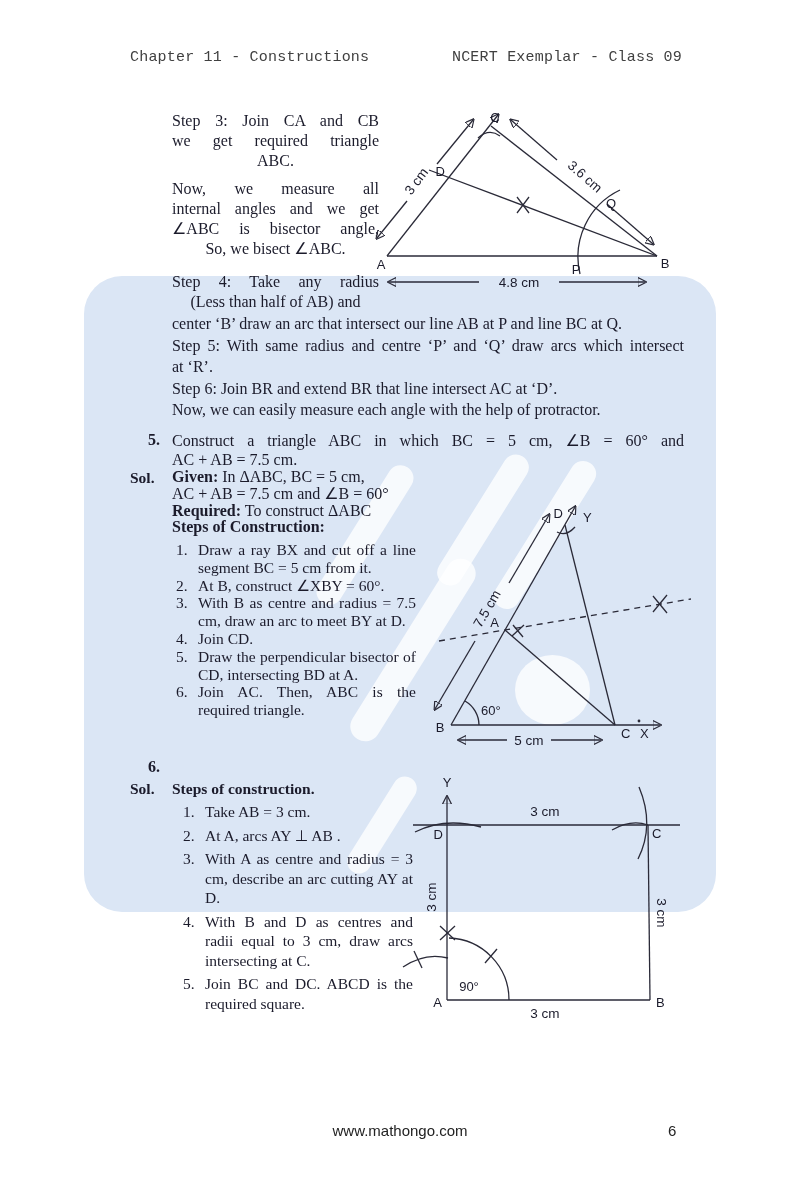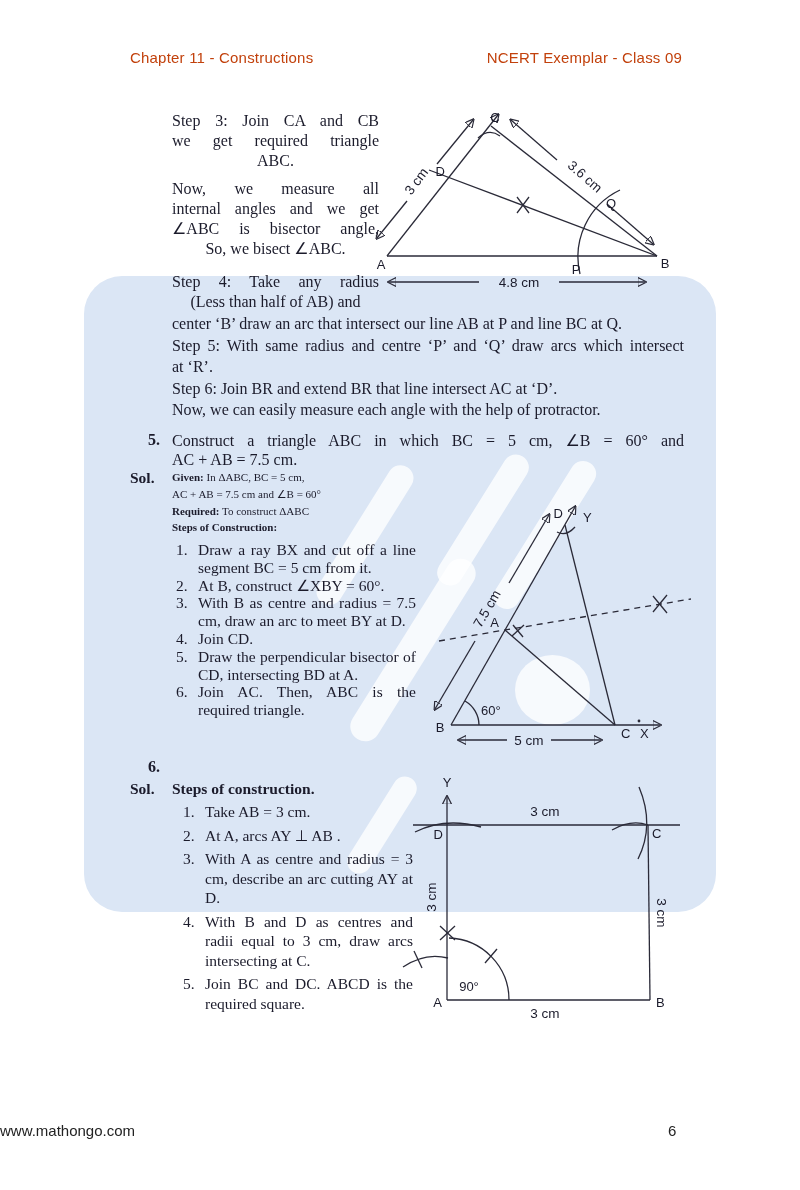--- a/index.html
+++ b/index.html
@@ -1,29 +1,29 @@
 <!DOCTYPE html>
 <html><head>
 <meta charset="utf-8">
 <style>
   html,body{margin:0;padding:0;background:#888;}
   .page{position:relative;width:800px;height:1190px;background:#ffffff;overflow:hidden;
         font-family:"Liberation Serif",serif;color:#1b1b2b;}
   .abs{position:absolute;}
   .sans{font-family:"Liberation Sans",sans-serif;}
-  .hdr{font-size:15px;color:#c2410c;letter-spacing:.2px;}
+  .hdr{font-size:15px;color:#404040;letter-spacing:.2px;font-family:Liberation Mono, monospace;}
   .panel{position:absolute;left:84px;top:276px;width:632px;height:636px;
          background:#dbe6f5;border-radius:38px;z-index:0;}
   .wm{position:absolute;background:rgba(255,255,255,0.78);border-radius:18px;z-index:1;}
   .txt{z-index:2;}
   .ln{font-size:16px;line-height:20px;white-space:nowrap;text-align:center;}
   .jl{text-align:justify;text-align-last:justify;white-space:normal;}
   .b2ln{font-size:16px;line-height:21.5px;white-space:nowrap;}
   .bold{font-weight:bold;}
-  .sol-line{font-size:11px;line-height:16.8px;white-space:nowrap;}
+  .sol-line{font-size:16px;line-height:16.8px;white-space:nowrap;}
   .li{display:flex;}
   .li .n{flex:none;width:22px;font-size:15.5px;}
   .li .t{flex:1;font-size:15.5px;text-align:justify;}
   .l5 .li .n,.l5 .li .t{line-height:17.8px;}
   .l6 .li{margin-bottom:4px;}
   .l6 .li .n,.l6 .li .t{line-height:19.5px;}
   svg{position:absolute;z-index:2;overflow:visible;}
   svg text{font-family:"Liberation Sans",sans-serif;font-size:13px;fill:#1b1b2b;}
   svg .dim{font-size:13.5px;}
   svg line,svg path,svg polyline{stroke:#2a2a38;stroke-width:1.3;fill:none;}
@@ -236,16 +236,16 @@
     <text x="271" y="232" text-anchor="start">B</text>
     <text x="267" y="63" text-anchor="start">C</text>
     <text x="58" y="64" text-anchor="end">D</text>
     <text x="84" y="216" text-anchor="middle">90°</text>
     <text class="dim" x="160" y="41" text-anchor="middle">3 cm</text>
     <text class="dim" transform="rotate(-90 51 122)" x="51" y="122" text-anchor="middle">3 cm</text>
     <text class="dim" transform="rotate(90 272 138)" x="272" y="138" text-anchor="middle">3 cm</text>
     <text class="dim" x="160" y="243" text-anchor="middle">3 cm</text>
   </svg>
 
-  <div class="abs sans foot txt" style="left:0;right:0;top:1122px;">www.mathongo.com</div>
+  <div class="abs sans foot txt" style="left:0;right:0;top:1122px;text-align:center;">www.mathongo.com</div>
   <div class="abs sans foot txt" style="left:668px;top:1122px;">6</div>
 
 </div>
 
 </body></html>

